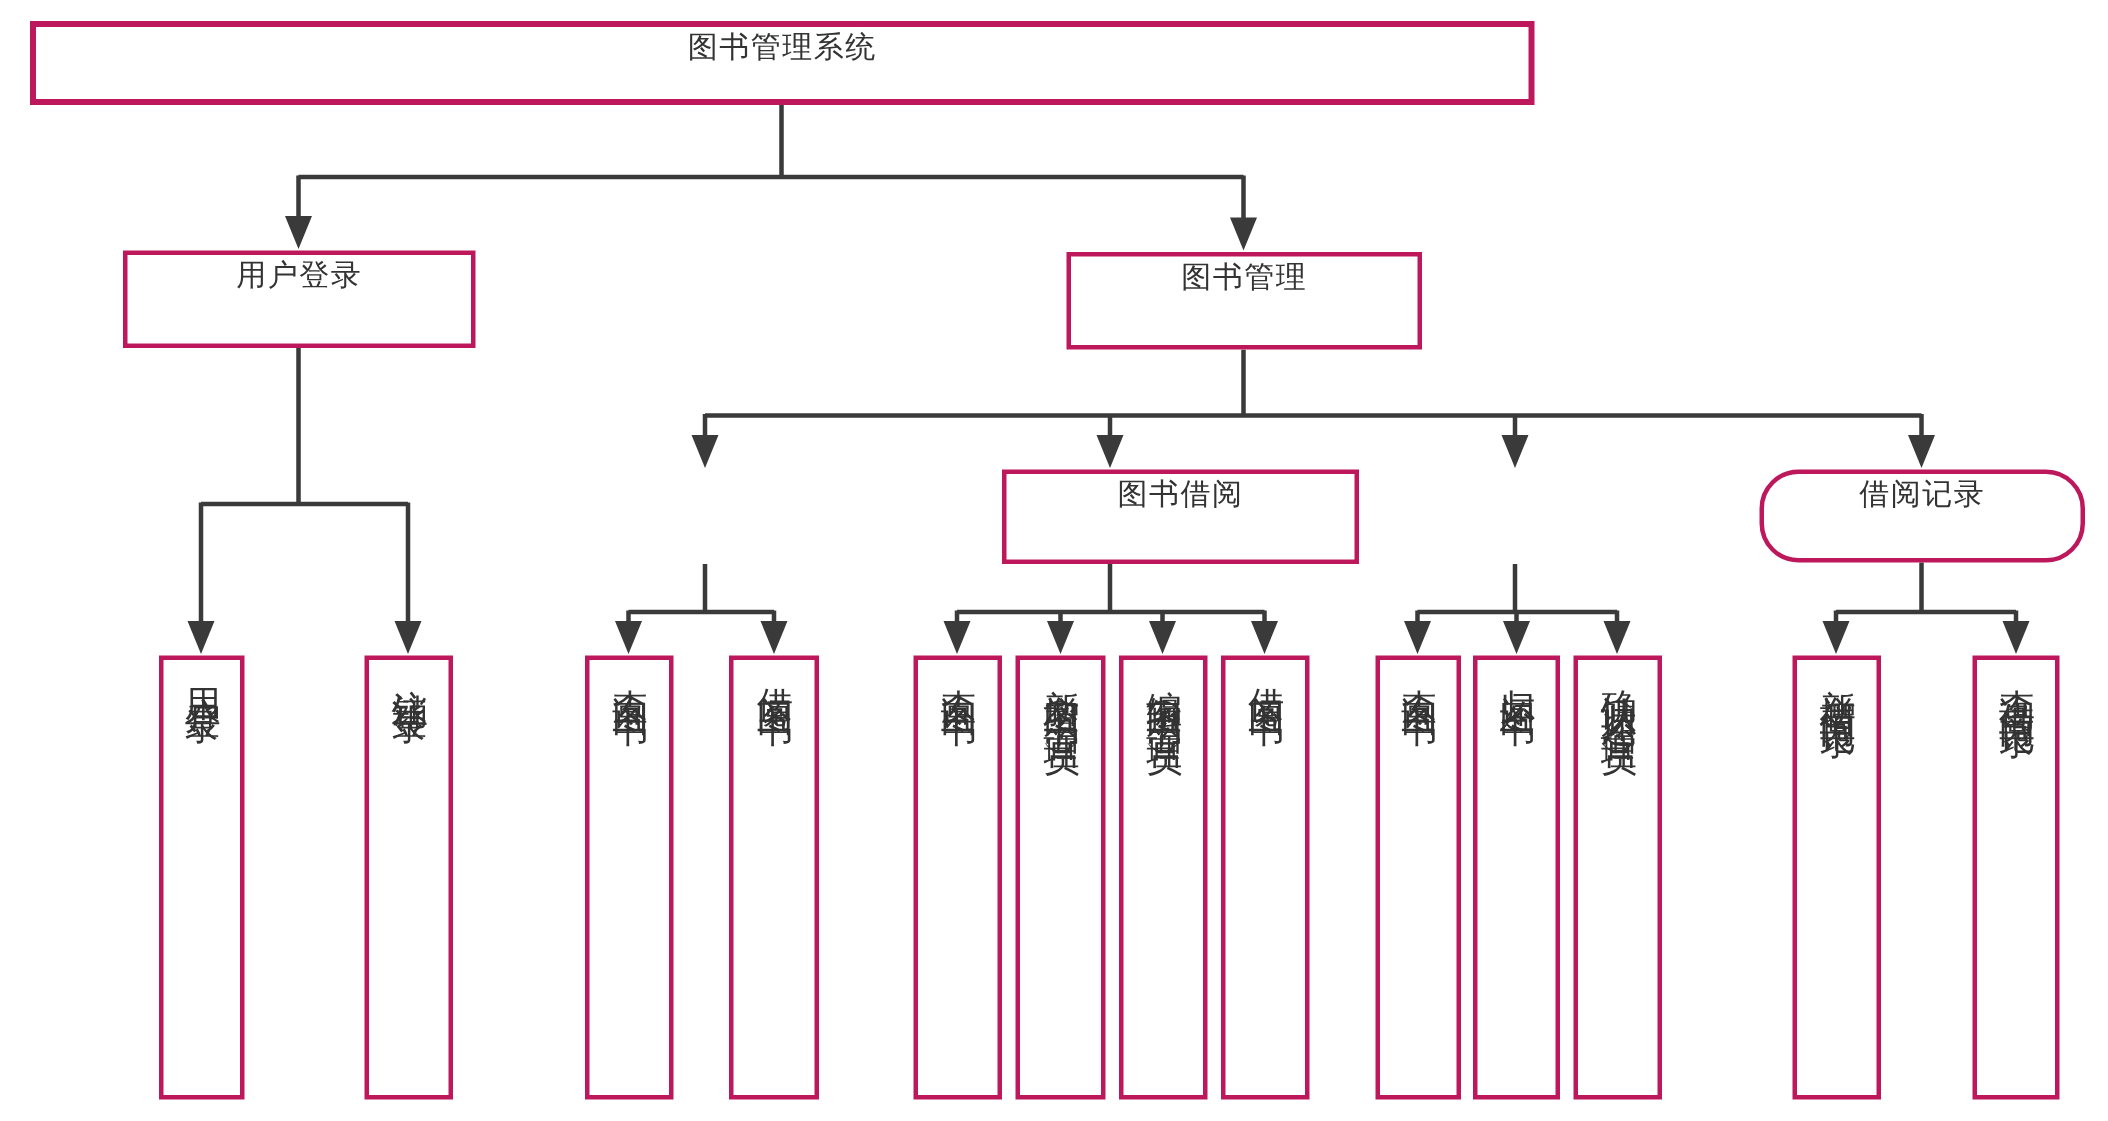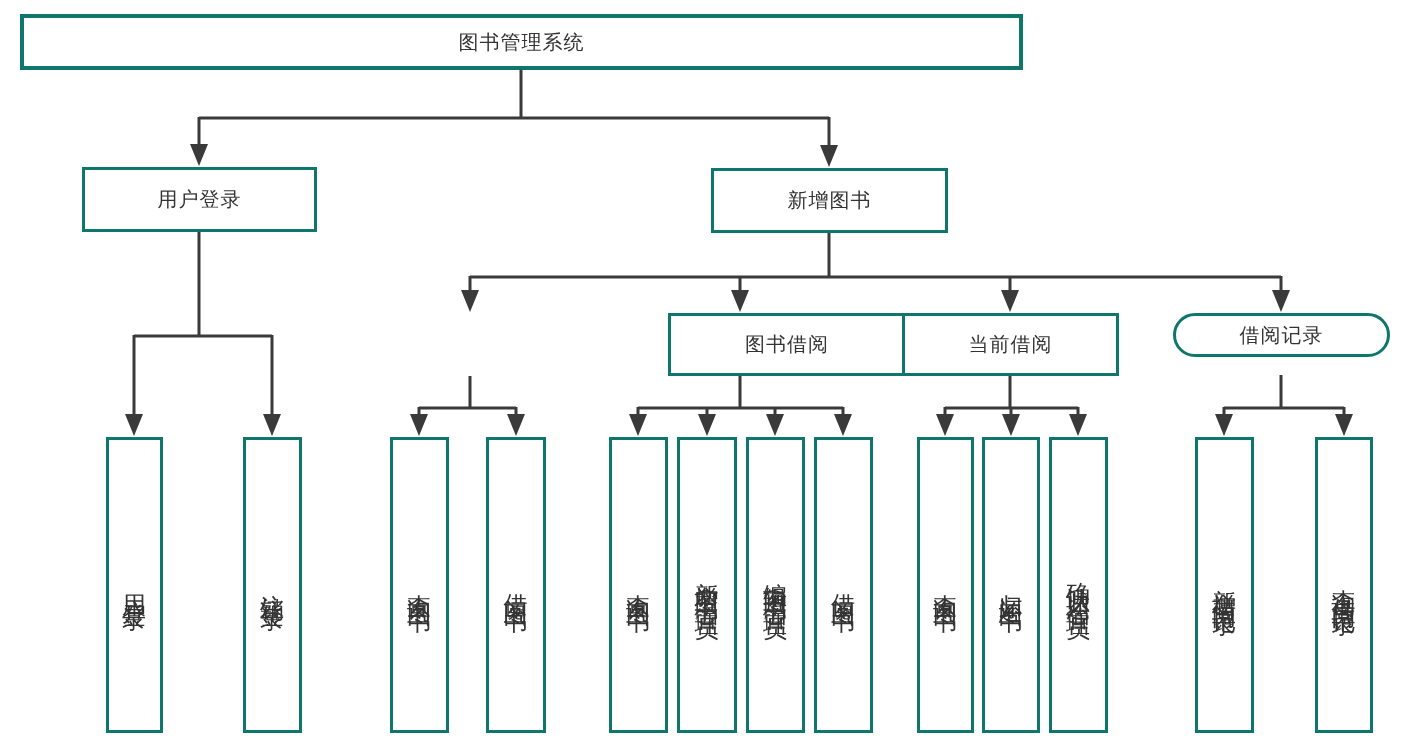--- a/index.html
+++ b/index.html
@@ -2,36 +2,36 @@
 <html><head>
 <meta charset="utf-8">
 <style>
   html,body{margin:0;padding:0;background:#fff;}
   .stage{
     position:relative;width:1405px;height:747px;background:#ffffff;overflow:hidden;
     font-family:"Liberation Sans", sans-serif;
   }
   svg.wires{position:absolute;left:0;top:0;z-index:1;}
   .box{
-    position:absolute;box-sizing:border-box;border:3px solid #0f766e;background:#ffffff;
-    display:flex;align-items:center;justify-content:center;color:#333333;z-index:2;
+    position:absolute;box-sizing:border-box;border:3px solid #be185d;background:#ffffff;
+    display:flex;align-items:flex-start;justify-content:center;color:#333333;z-index:2;
   }
   .h-box span{font-size:20px;letter-spacing:1px;white-space:nowrap;}
   .v-box span{
     writing-mode:vertical-lr;text-orientation:mixed;
     font-size:24px;line-height:1.05;letter-spacing:5px;white-space:nowrap;
   }
   
   #n-root  {left:20px;  top:14px;  width:1003px;height:56px;border-width:4px;}
   #n-l2-0  {left:82px;  top:167px; width:235px; height:65px;}
   #n-l2-1  {left:711px; top:168px; width:237px; height:65px;}
   #n-l3-0  {left:362px; top:313px; width:217px; height:63px;}
   #n-l3-1  {left:668px; top:313px; width:238px; height:63px;}
   #n-l3-2  {left:902px; top:313px; width:217px; height:63px;}
-  #n-l3-3  {left:1173px;top:313px; width:217px; height:44px;border-radius:26px;}
+  #n-l3-3  {left:1173px;top:313px; width:217px; height:62px;border-radius:26px;}
   #n-leaf-0 {left:106px; top:437px;width:57px;height:296px;}
   #n-leaf-1 {left:243px; top:437px;width:59px;height:296px;}
   #n-leaf-2 {left:390px; top:437px;width:59px;height:296px;}
   #n-leaf-3 {left:486px; top:437px;width:60px;height:296px;}
   #n-leaf-4 {left:609px; top:437px;width:59px;height:296px;}
   #n-leaf-5 {left:677px; top:437px;width:60px;height:296px;}
   #n-leaf-6 {left:746px; top:437px;width:59px;height:296px;}
   #n-leaf-7 {left:814px; top:437px;width:59px;height:296px;}
   #n-leaf-8 {left:917px; top:437px;width:57px;height:296px;}
   #n-leaf-9 {left:982px; top:437px;width:58px;height:296px;}
@@ -90,28 +90,25 @@
   </svg>
 
   <div class="box h-box" id="n-root">
     <span>图书管理系统</span>
   </div>
 
   <div class="box h-box" id="n-l2-0">
     <span>用户登录</span>
   </div>
   <div class="box h-box" id="n-l2-1">
-    <span>新增图书</span>
+    <span>图书管理</span>
   </div>
 
   <div class="box h-box" id="n-l3-1">
     <span>图书借阅</span>
-  </div>
-  <div class="box h-box" id="n-l3-2">
-    <span>当前借阅</span>
   </div>
   <div class="box h-box" id="n-l3-3">
     <span>借阅记录</span>
   </div>
 
   <div class="box v-box" id="n-leaf-0">
     <span>用户登录</span>
   </div>
   <div class="box v-box" id="n-leaf-1">
     <span>注销登录</span>

